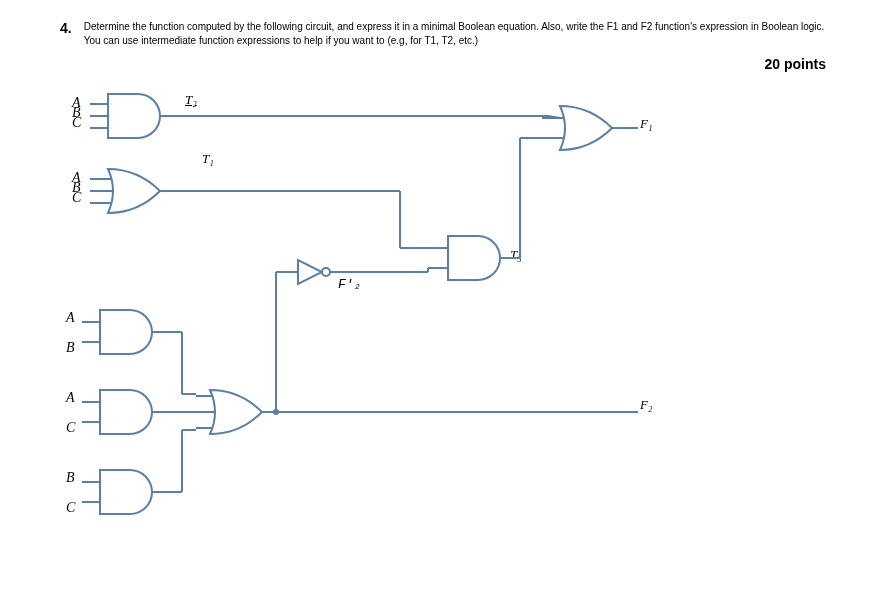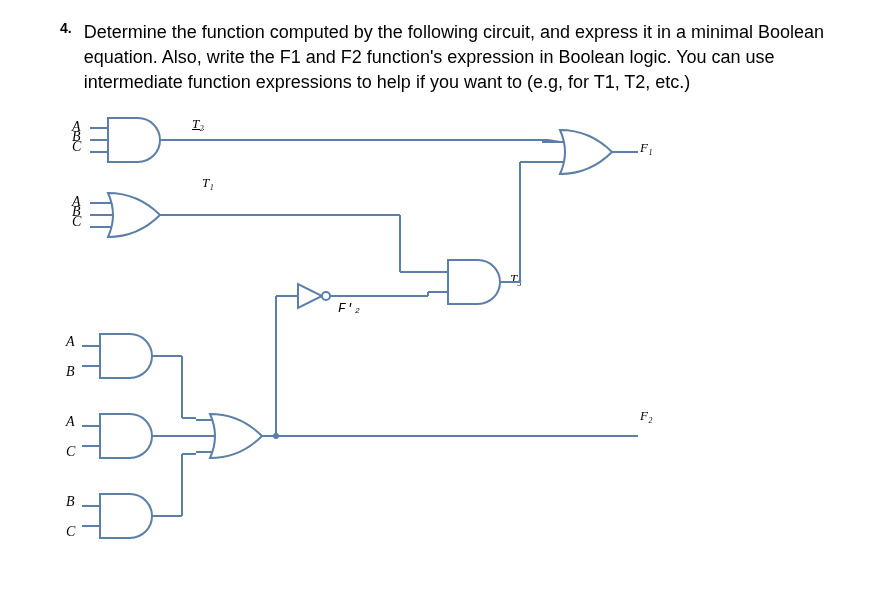--- a/index.html
+++ b/index.html
@@ -17,21 +17,21 @@
     .question-row {
       display: flex;
       align-items: flex-start;
     }
     .question-number {
       font-weight: bold;
       margin-right: 12px;
       font-size: 14px;
     }
     .question-text {
-      font-size: 18px;
+      font-size: 10px;
       line-height: 1.4;
       max-width: 760px;
     }
     .points {
       text-align: right;
       font-weight: bold;
       font-size: 14px;
       margin-top: 8px;
       margin-right: 10px;
     }
@@ -60,46 +60,47 @@
     }
   </style>
 </head>
 <body>
 
 <div class="container">
   <div class="question-row">
     <div class="question-number">4.</div>
     <div class="question-text">Determine the function computed by the following circuit, and express it in a minimal Boolean equation. Also, write the F1 and F2 function's expression in Boolean logic. You can use intermediate function expressions to help if you want to (e.g, for T1, T2, etc.)</div>
   </div>
+  <div class="points">20 points</div>
 
   <div class="diagram">
 
     <div class="signal-label" style="top:3px; left:12px;">A</div>
     <div class="signal-label" style="top:13px; left:12px;">B</div>
     <div class="signal-label" style="top:23px; left:12px;">C</div>
 
     <div class="signal-label" style="top:78px; left:12px;">A</div>
     <div class="signal-label" style="top:88px; left:12px;">B</div>
     <div class="signal-label" style="top:98px; left:12px;">C</div>
 
     <div class="signal-label" style="top:218px; left:6px;">A</div>
     <div class="signal-label" style="top:248px; left:6px;">B</div>
 
     <div class="signal-label" style="top:298px; left:6px;">A</div>
     <div class="signal-label" style="top:328px; left:6px;">C</div>
 
     <div class="signal-label" style="top:378px; left:6px;">B</div>
     <div class="signal-label" style="top:408px; left:6px;">C</div>
 
-    <div class="node-label" style="top:0px; left:132px;text-decoration:underline;">T₂</div>
+    <div class="node-label" style="top:0px; left:125px;text-decoration:underline;">T₂</div>
     <div class="node-label" style="top:59px; left:116px;margin-left:26px;">T₁</div>
     <div class="node-label" style="top:155px; left:450px;">T₃</div>
     <div class="node-label" style="top:185px; left:278px;font-family:Liberation Mono, monospace;">F'₂</div>
     <div class="node-label" style="top:24px; left:580px;">F₁</div>
-    <div class="node-label" style="top:292px; left:580px;">F₂</div>
+    <div class="node-label" style="top:305px; left:580px;">F₂</div>
 
     <svg width="760" height="450">
       <defs>
         <g id="and3">
           <path d="M0 0 L30 0 A22 22 0 0 1 30 44 L0 44 Z" fill="#ffffff" stroke="#5b7fa6" stroke-width="2"></path>
           <line x1="-18" y1="10" x2="0" y2="10" stroke="#5b7fa6" stroke-width="2"></line>
           <line x1="-18" y1="22" x2="0" y2="22" stroke="#5b7fa6" stroke-width="2"></line>
           <line x1="-18" y1="34" x2="0" y2="34" stroke="#5b7fa6" stroke-width="2"></line>
         </g>
         <g id="and2">

